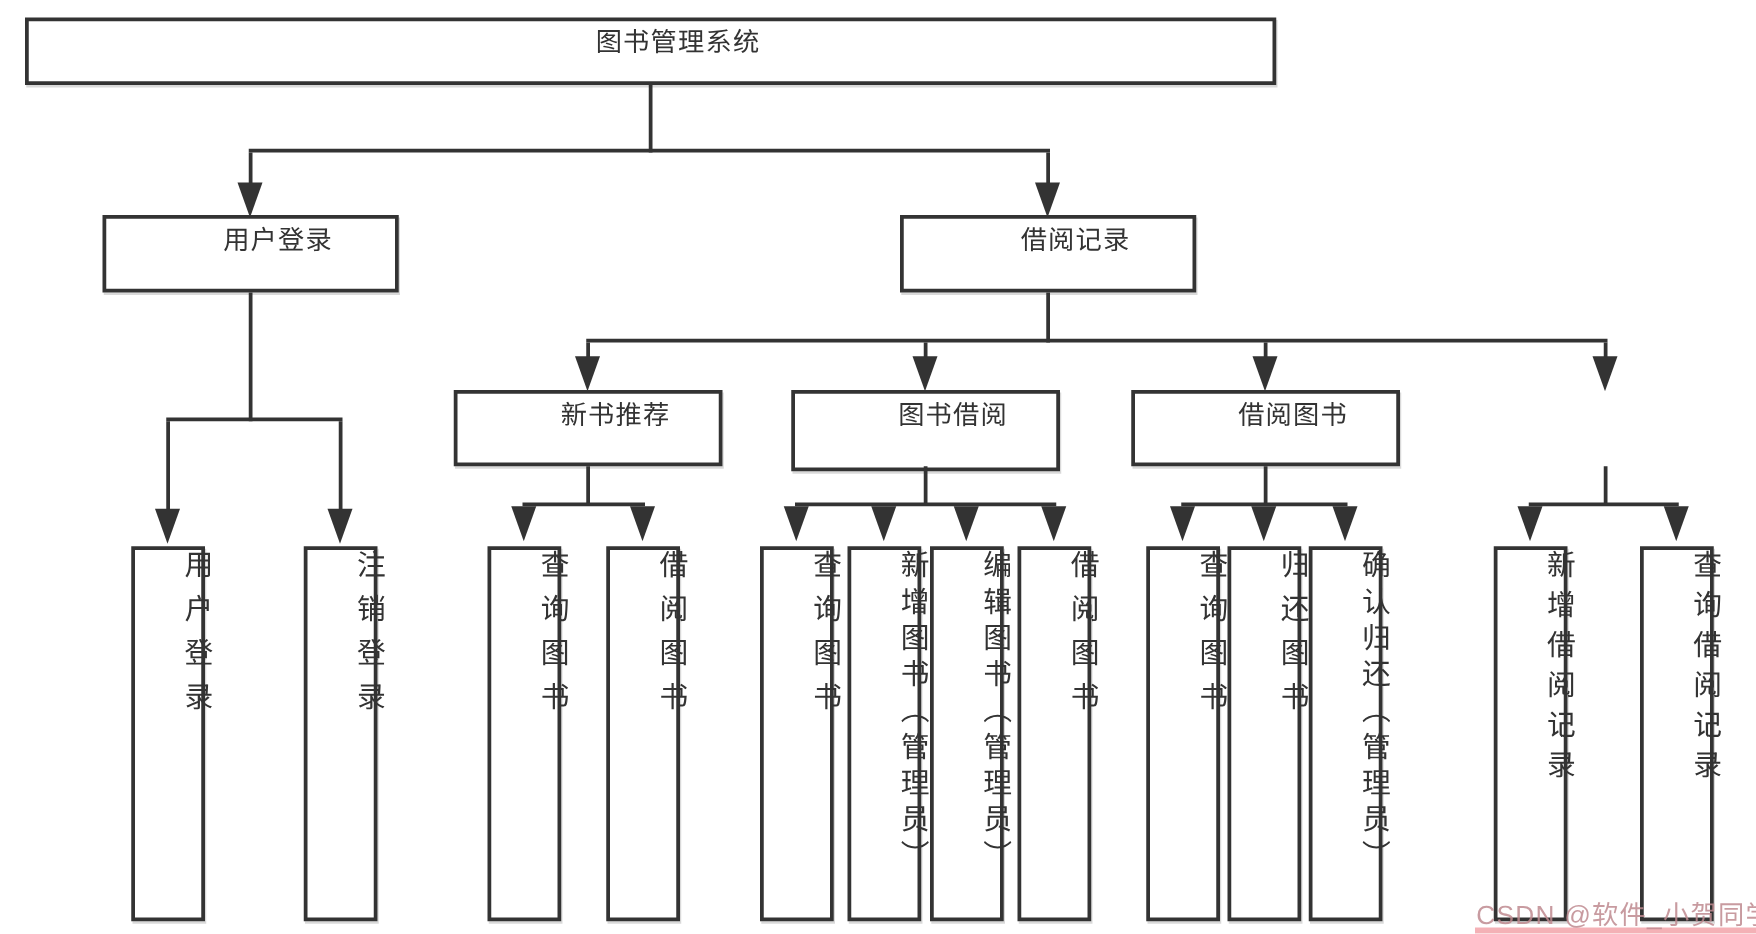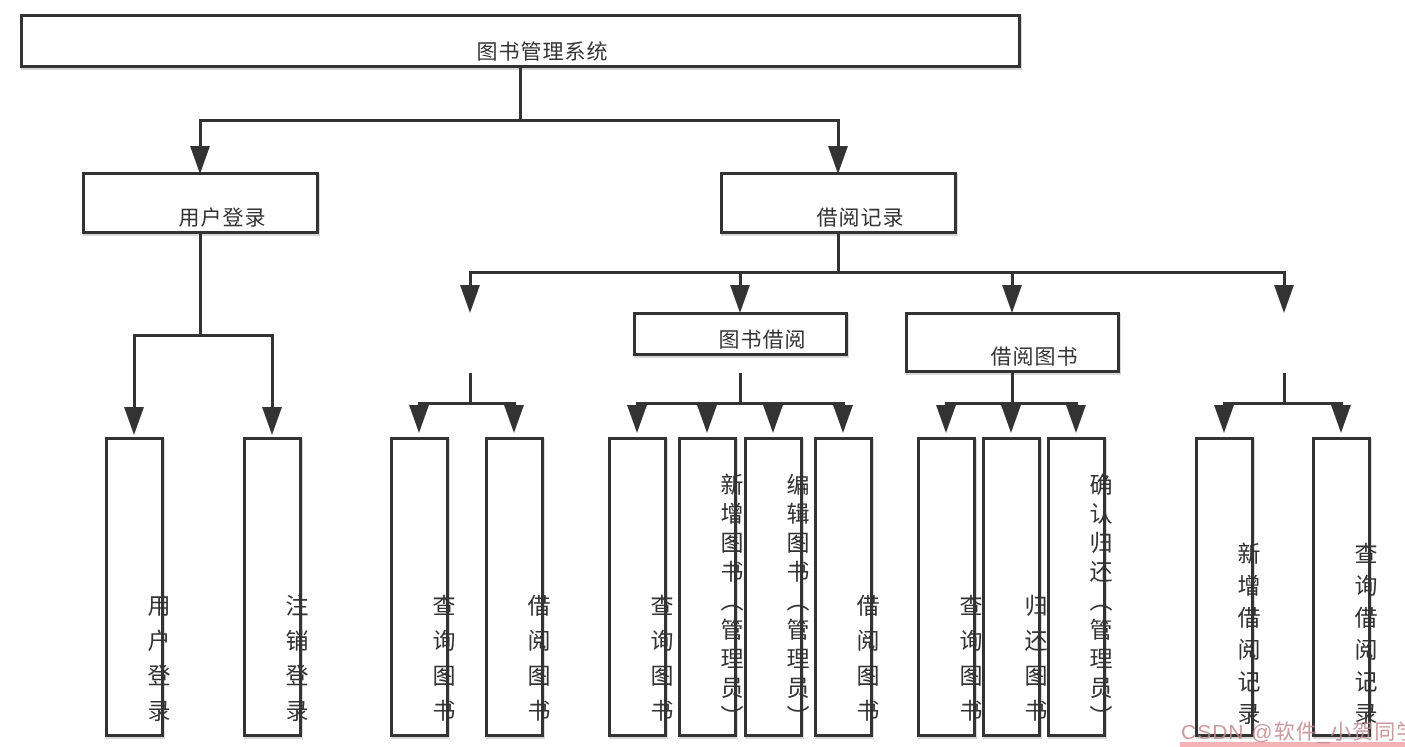--- a/index.html
+++ b/index.html
@@ -2,21 +2,21 @@
 <html lang="zh-CN"><head>
 <meta charset="utf-8">
 <style>
   html,body{margin:0;padding:0;background:#ffffff;}
   .canvas{
     position:relative;width:1405px;height:747px;background:#ffffff;overflow:hidden;
     font-family:"Liberation Sans","DejaVu Sans",sans-serif;
   }
   .box{
     position:absolute;box-sizing:border-box;border:3px solid #333333;background:#ffffff;
-    display:flex;align-items:flex-end;justify-content:center;color:#333333;
+    display:flex;align-items:flex-start;justify-content:center;color:#333333;
     box-shadow:1px 2px 0 rgba(0,0,0,0.15);
     padding-left:44px;
   }
   .hbox span{font-size:21px;letter-spacing:1px;white-space:nowrap;}
   .vbox span{
     writing-mode:vertical-rl;text-orientation:mixed;font-size:23px;line-height:1;
     letter-spacing:12px;white-space:nowrap;
   }
   .vbox span.sp6{letter-spacing:9px;}
   .vbox span.sp9{letter-spacing:6px;}
@@ -69,21 +69,24 @@
   <div class="line" style="left:469px;top:271px;width:817px;height:3px"></div>
   <div class="line" style="left:469px;top:274px;width:3px;height:16px"></div>
   <div class="line" style="left:739px;top:274px;width:3px;height:16px"></div>
   <div class="line" style="left:1011px;top:274px;width:3px;height:16px"></div>
   <div class="line" style="left:1283px;top:274px;width:3px;height:16px"></div>
   <div class="arrow" style="left:460px;top:285px"></div>
   <div class="arrow" style="left:730px;top:285px"></div>
   <div class="arrow" style="left:1002px;top:285px"></div>
   <div class="arrow" style="left:1274px;top:285px"></div>
 
-  <div class="box hbox" style="left:633px;top:312px;width:215px;height:44px">
+  <div class="box hbox" style="left:363px;top:312px;width:215px;height:61px">
+    <span>新书推荐</span>
+  </div>
+  <div class="box hbox" style="left:633px;top:312px;width:215px;height:65px">
     <span>图书借阅</span>
   </div>
   <div class="box hbox" style="left:905px;top:312px;width:215px;height:61px">
     <span>借阅图书</span>
   </div>
 
   <div class="line" style="left:469px;top:373px;width:3px;height:31px"></div>
   <div class="line" style="left:418px;top:402px;width:98px;height:3px"></div>
   <div class="arrow" style="left:409px;top:405px"></div>
   <div class="arrow" style="left:504px;top:405px"></div>

